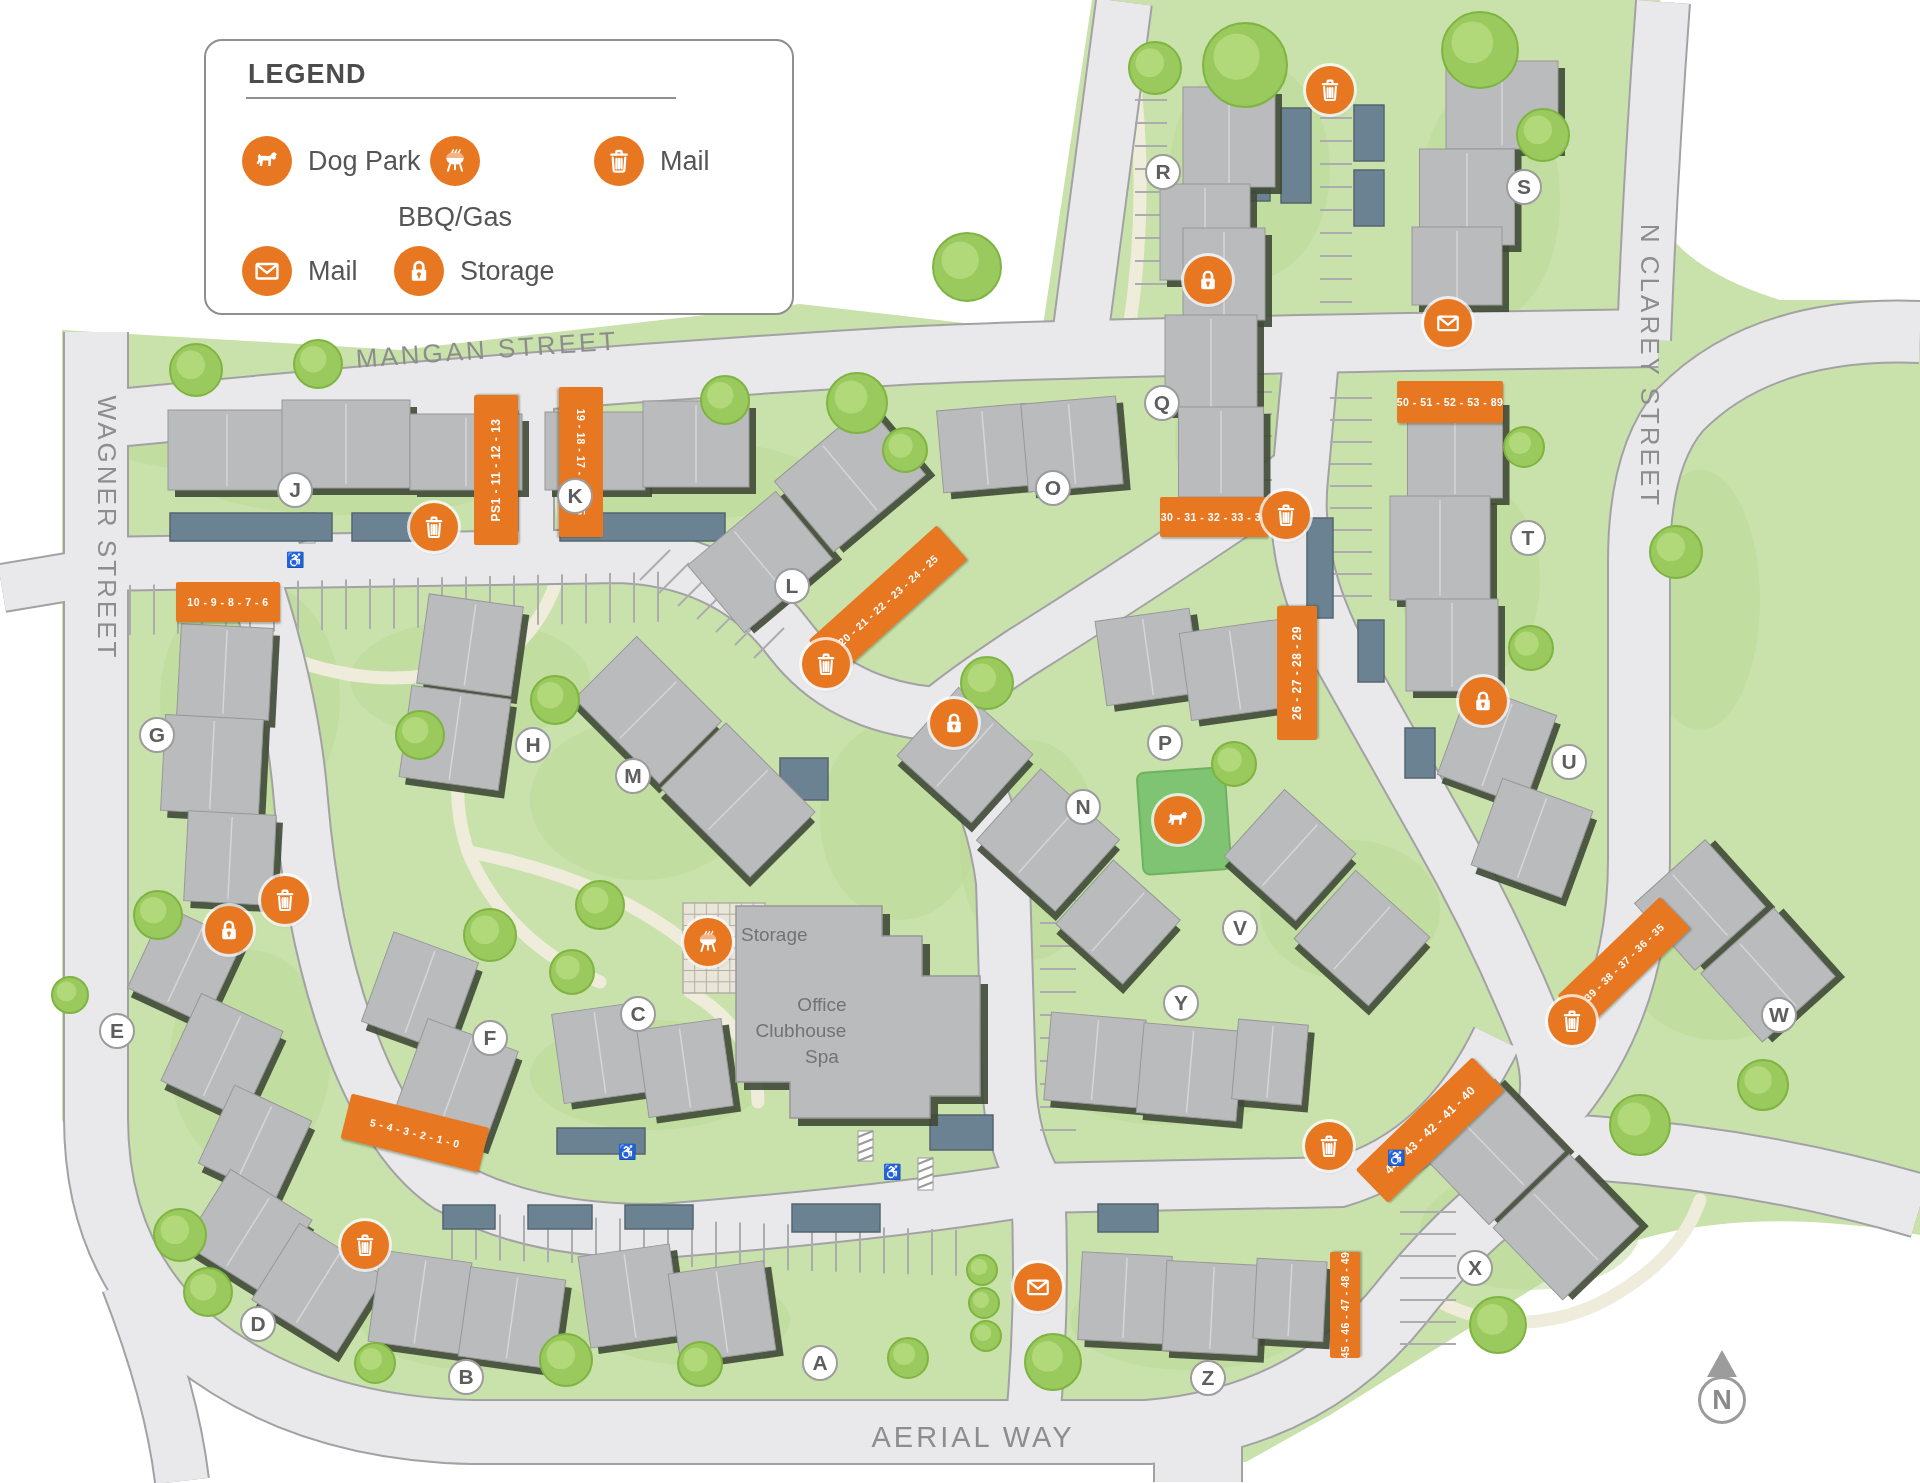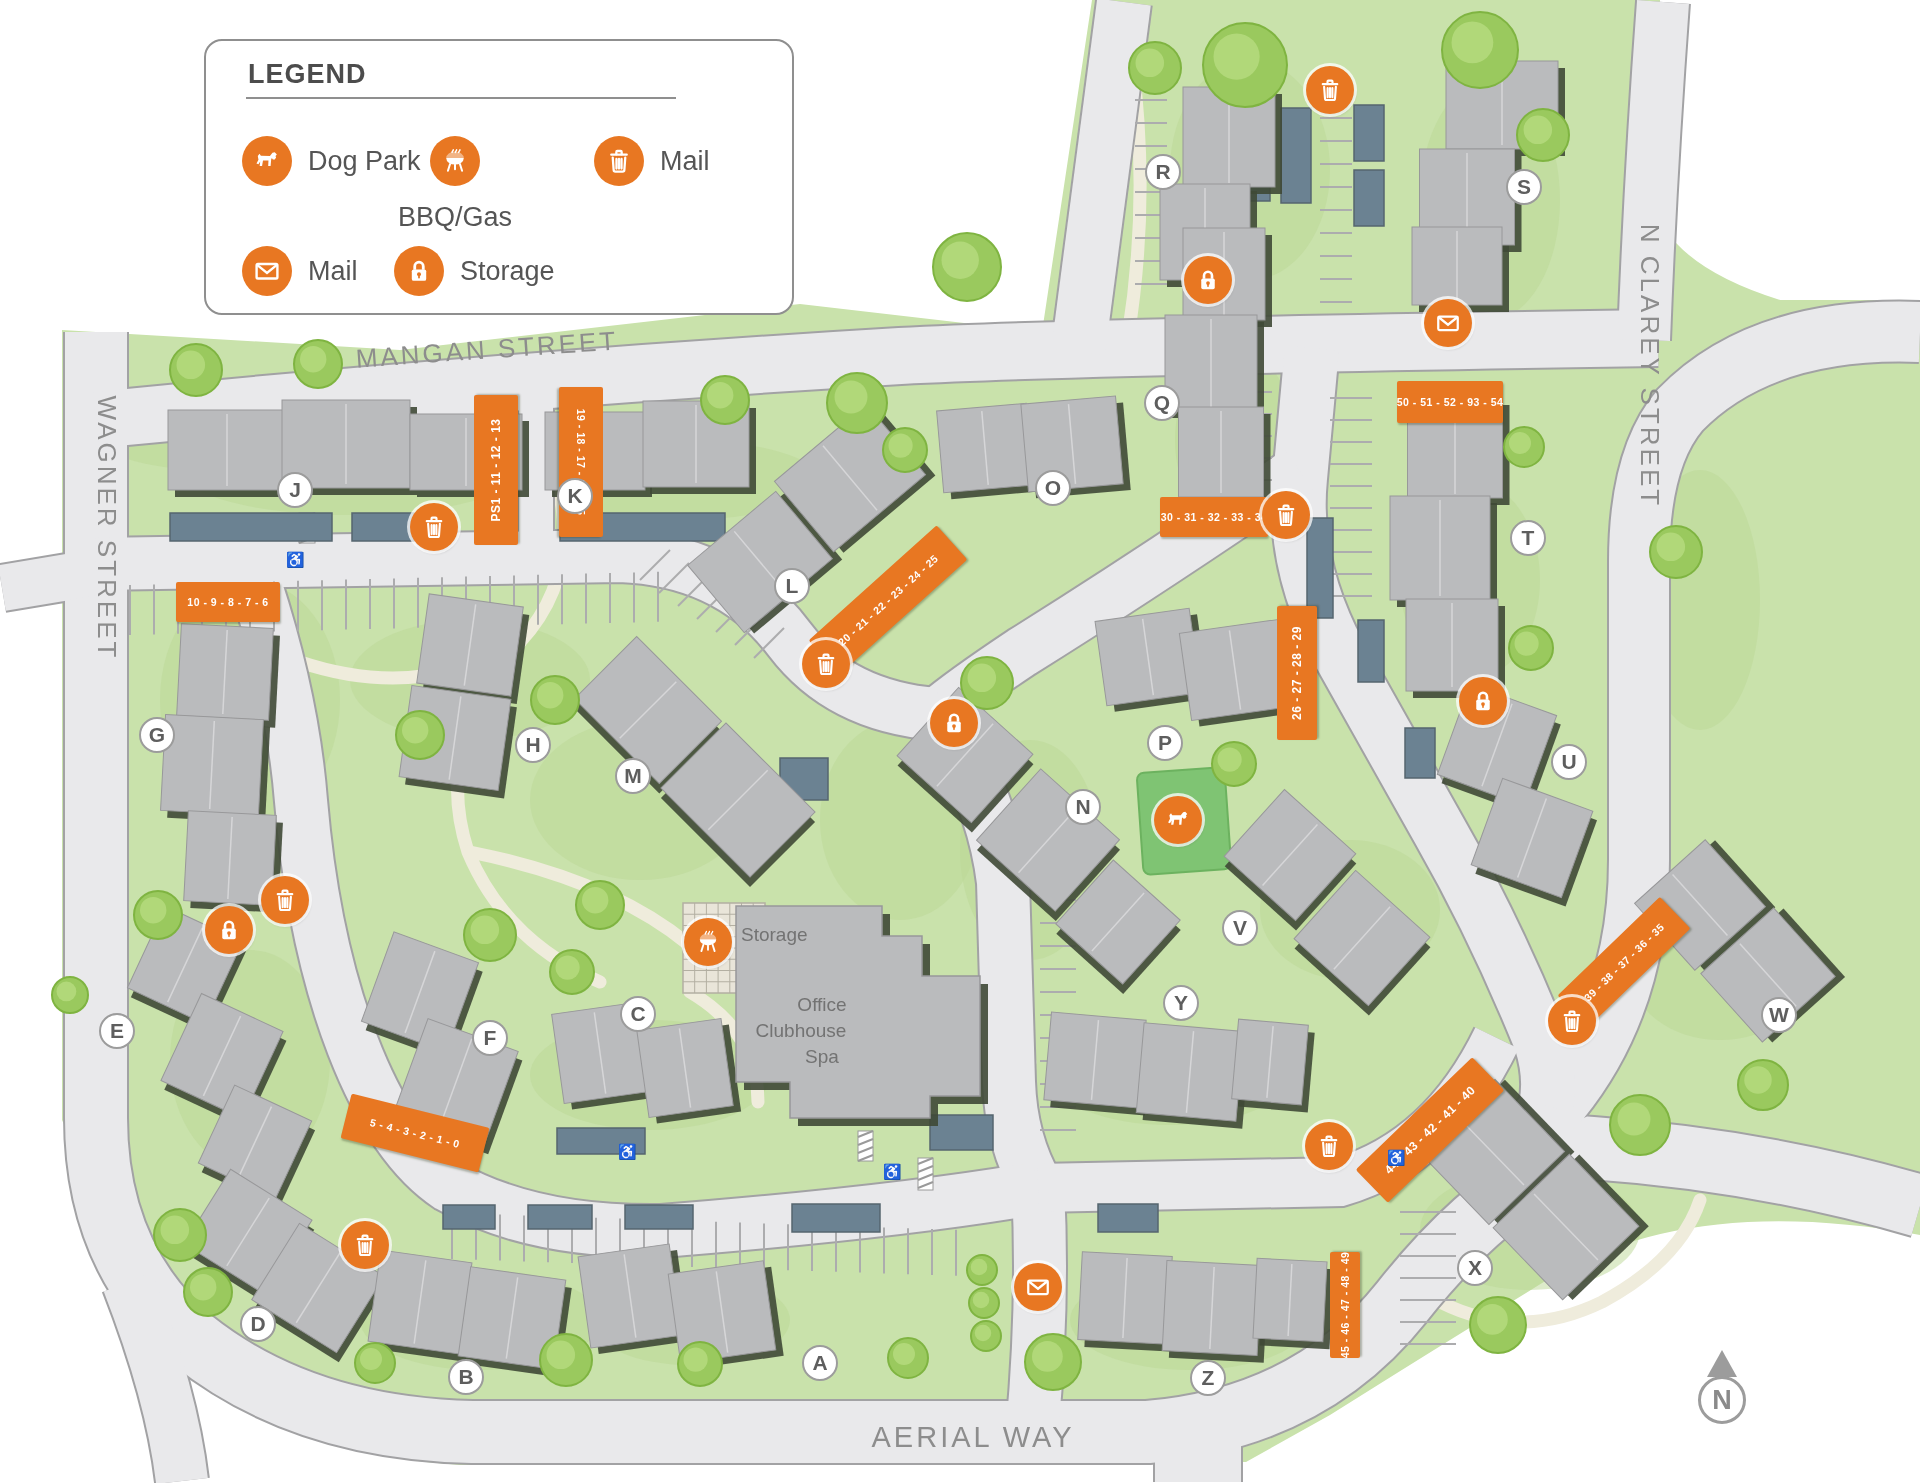--- a/index.html
+++ b/index.html
@@ -537,21 +537,21 @@
     </svg>
 
   <div id="overlays">
       <div class="street-label" style="left: 487px; top: 350px; font-size: 26px; transform: translate(-50%, -50%) rotate(-4deg);">MANGAN STREET</div>
       <div class="street-label" style="left: 106px; top: 528px; font-size: 26px; transform: translate(-50%, -50%) rotate(90deg);">WAGNER STREET</div>
       <div class="street-label" style="left: 1649px; top: 366px; font-size: 26px; transform: translate(-50%, -50%) rotate(90deg);">N CLAREY STREET</div>
       <div class="street-label" style="left: 973px; top: 1419px; font-size: 29px; transform: translate(-50%, -50%) rotate(0deg); margin-top: 18px;">AERIAL WAY</div>
       <div class="unit-label" style="left: 421px; top: 448px; width: 150px; height: 44px; font-size: 12px; transform: rotate(-90deg);">PS1 - 11 - 12 - 13</div>
       <div class="unit-label" style="left: 506px; top: 440px; width: 150px; height: 44px; font-size: 10.5px; transform: rotate(90deg);">19 - 18 - 17 - 16 - 15</div>
       <div class="unit-label" style="left: 176px; top: 582px; width: 104px; height: 40px; font-size: 10.5px; transform: rotate(0deg);">10 - 9 - 8 - 7 - 6</div>
-      <div class="unit-label" style="left: 1397px; top: 381px; width: 106px; height: 42px; font-size: 10.5px; transform: rotate(0deg);">50 - 51 - 52 - 93 - 54</div>
+      <div class="unit-label" style="left: 1397px; top: 381px; width: 106px; height: 42px; font-size: 10.5px; transform: rotate(0deg);">50 - 51 - 52 - 53 - 89</div>
       <div class="unit-label" style="left: 1160px; top: 497px; width: 108px; height: 40px; font-size: 10.5px; transform: rotate(0deg);">30 - 31 - 32 - 33 - 34</div>
       <div class="unit-label" style="left: 1230px; top: 653px; width: 134px; height: 40px; font-size: 12px; transform: rotate(-90deg);">26 - 27 - 28 - 29</div>
       <div class="unit-label" style="left: 802px; top: 577px; width: 172px; height: 46px; font-size: 10.5px; transform: rotate(-42deg);">20 - 21 - 22 - 23 - 24 - 25</div>
       <div class="unit-label" style="left: 344px; top: 1110px; width: 142px; height: 46px; font-size: 10.5px; transform: rotate(14deg);">5 - 4 - 3 - 2 - 1 - 0</div>
       <div class="unit-label" style="left: 1553px; top: 940px; width: 142px; height: 44px; font-size: 10.5px; transform: rotate(-44deg);">39 - 38 - 37 - 36 - 35</div>
       <div class="unit-label" style="left: 1349px; top: 1107px; width: 162px; height: 46px; font-size: 12px; transform: rotate(-44deg);">44 - 43 - 42 - 41 - 40</div>
       <div class="unit-label" style="left: 1292px; top: 1290px; width: 106px; height: 30px; font-size: 10.5px; transform: rotate(-90deg);">45 - 46 - 47 - 48 - 49</div>
       <div class="amenity" style="left: 1330px; top: 90px;">
         <svg viewBox="0 0 24 24">
           <g fill="none" stroke="#fff" stroke-width="1.7" stroke-linecap="round">

